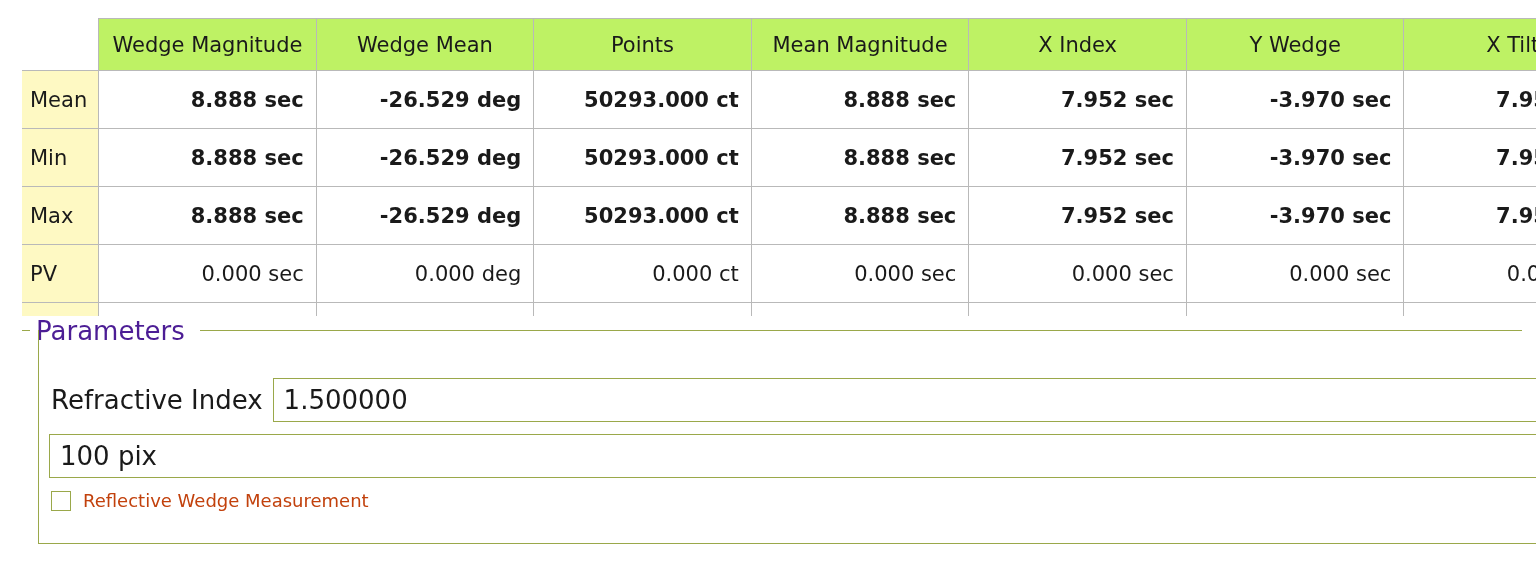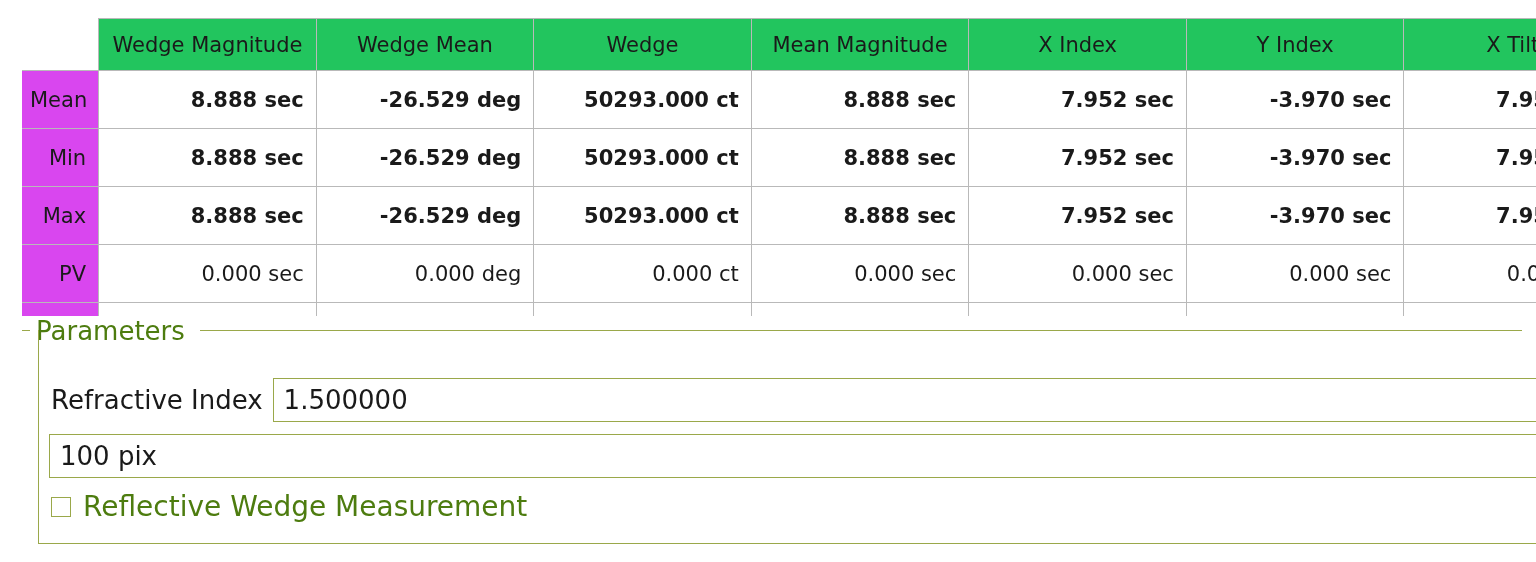--- a/index.html
+++ b/index.html
@@ -36,36 +36,36 @@
   table.stats th, table.stats td {
     border: 1px solid #b9b9b9;
     height: 58px;
     box-sizing: border-box;
     font-size: 21px;
     font-weight: normal;
     padding: 0 12px;
   }
   table.stats thead th {
     text-align: center;
-    background: #22c55e;
+    background: #bef264;
     color: #1a1a1a;
     border-top: 1px solid #b9b9b9;
     height: 52px;
   }
   table.stats thead th.corner {
     border-left: none;
     border-top: none;
     border-bottom: none;
     background: #ffffff;
   }
   table.stats tbody th.rowlabel {
-    text-align: right;
+    text-align: left;
     font-weight: normal;
     padding-left: 8px;
-    background: #d946ef;
+    background: #fef9c3;
     border-left: none;
   }
   table.stats tbody td {
     text-align: right;
     margin-top: 8px;
   }
   table.stats tbody tr.bold td {
     font-weight: bold;
   }
   table.stats tbody tr.spacer th,
@@ -107,21 +107,21 @@
     top: 0;
     right: 0;
     height: 1px;
     background: #9aa84a;
   }
   #params-legend {
     position: absolute;
     left: 30px;
     top: 316px;
     font-size: 26px;
-    color: #4d7c0f;
+    color: #4c1d95;
     background: #ffffff;
     padding: 0 6px;
     line-height: 30px;
   }
 
   .param-row {
     position: absolute;
     left: 0;
     width: 100%;
     height: 44px;
@@ -163,22 +163,22 @@
   }
   .cbox {
     width: 20px;
     height: 20px;
     border: 1px solid #9aa84a;
     background: #ffffff;
     box-sizing: border-box;
     display: inline-block;
   }
   .cbox-label {
-    font-size: 28px;
-    color: #4d7c0f;
+    font-size: 18px;
+    color: #c2410c;
     white-space: nowrap;
   }
 </style>
 </head>
 <body>
 
 <div id="stats-wrap">
   <table class="stats">
     <colgroup>
       <col class="rowhead">
@@ -188,24 +188,24 @@
         <col class="datacol">
       <col class="datacol">
         <col class="datacol">
         <col class="datacol">
     </colgroup>
     <thead>
       <tr>
         <th class="corner"></th>
         <th>Wedge Magnitude</th>
         <th>Wedge Mean</th>
-        <th>Wedge</th>
+        <th>Points</th>
         <th>Mean Magnitude</th>
         <th>X Index</th>
-        <th>Y Index</th>
+        <th>Y Wedge</th>
         <th>X Tilt</th>
       </tr>
     </thead>
     <tbody>
       <tr class="bold">
         <th class="rowlabel">Mean</th>
         <td>8.888 sec</td>
         <td>-26.529 deg</td>
         <td>50293.000 ct</td>
         <td>8.888 sec</td>

